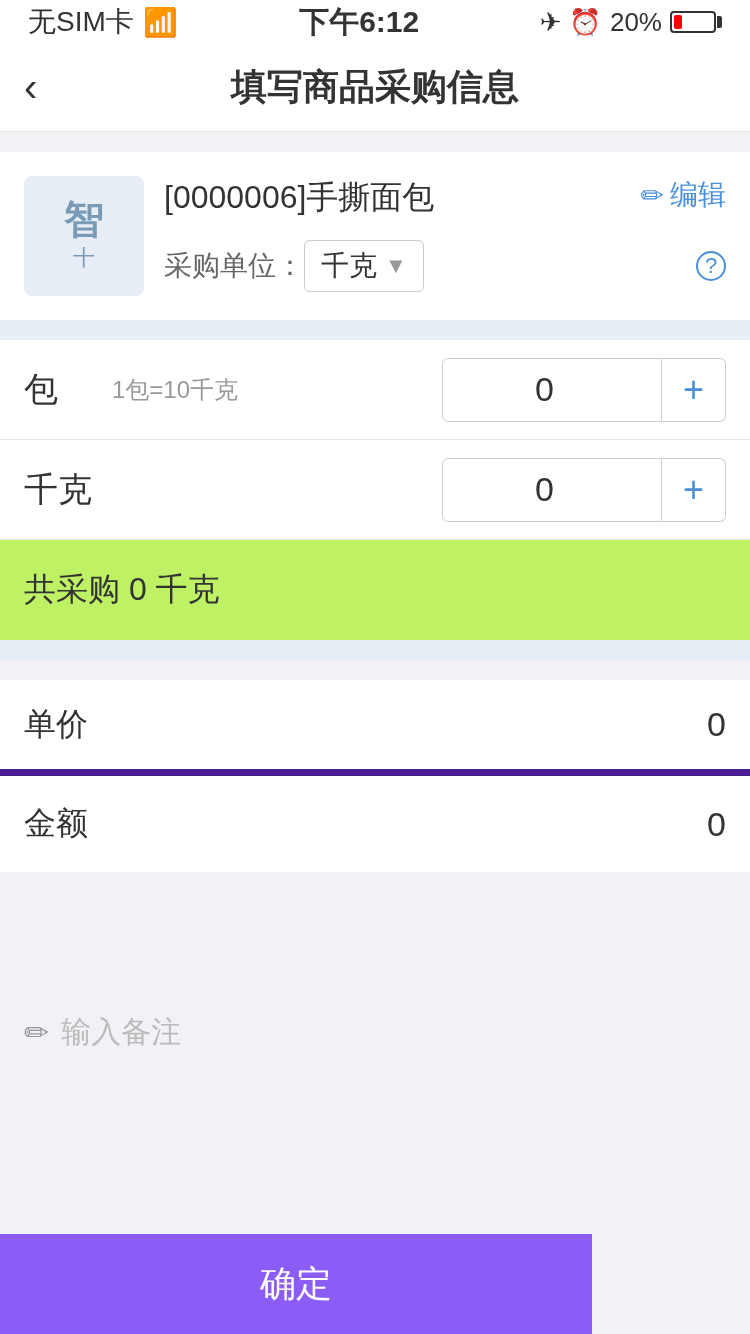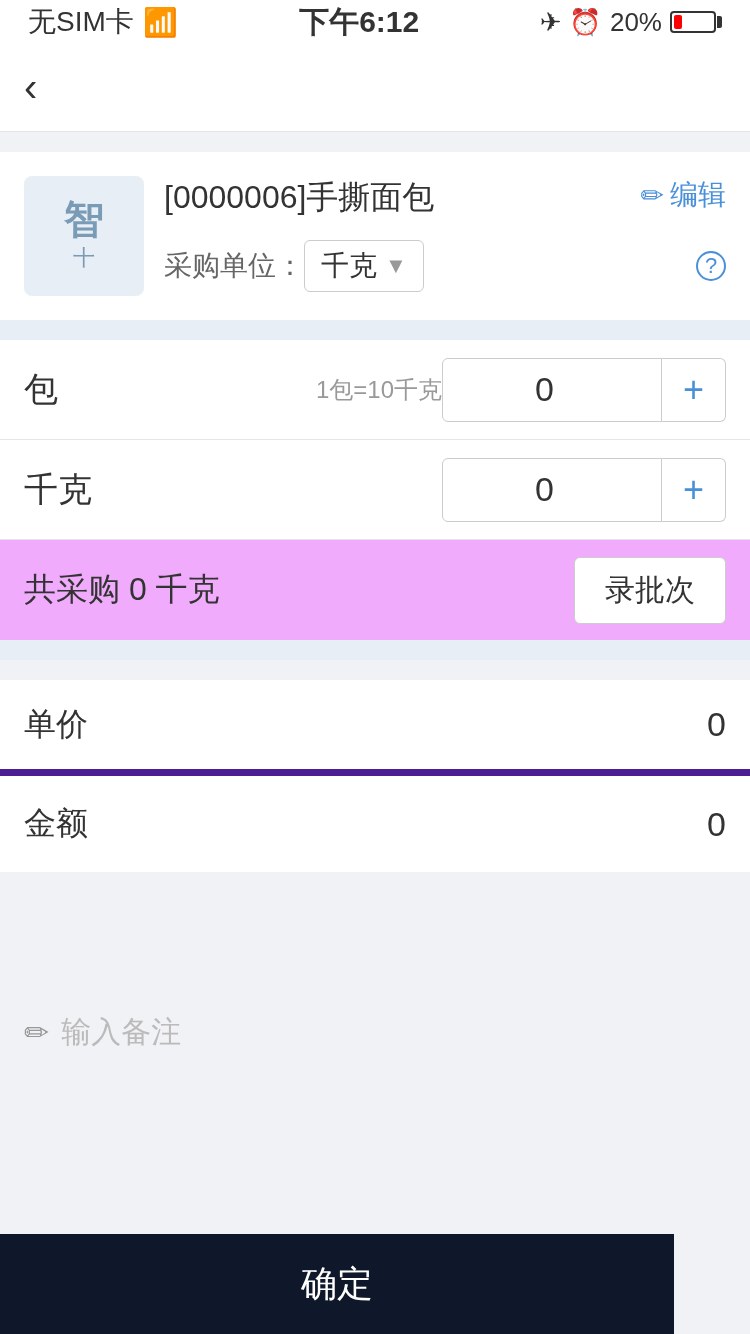--- a/index.html
+++ b/index.html
@@ -179,21 +179,20 @@
     .input-row-label {
       font-size: 34px;
       color: #333;
       min-width: 80px;
     }
     .input-row-sublabel {
       font-size: 24px;
       color: #999;
       margin-left: 8px;
       flex: 1;
-      text-align: right;
     }
     .input-row-right {
       display: flex;
       align-items: center;
       gap: 0;
     }
     .qty-input {
       width: 220px;
       height: 64px;
       border: 1px solid #ccc;
@@ -219,21 +218,21 @@
       cursor: pointer;
     }
 
     
     .total-row {
       display: flex;
       align-items: center;
       justify-content: space-between;
       padding: 0 24px;
       height: 100px;
-      background: #f0abfc;
+      background: #bef264;
     }
     .total-text {
       font-size: 32px;
       color: #333;
     }
     .batch-btn {
       border: 1px solid #ccc;
       border-radius: 6px;
       padding: 12px 30px;
       font-size: 30px;
@@ -284,23 +283,23 @@
     .remark-placeholder {
       font-size: 30px;
       color: #bbb;
     }
 
     
     .confirm-btn {
       position: fixed;
       bottom: 0;
       left: 0;
-      width: 674px;
+      width: 592px;
       height: 100px;
-      background: #0f172a;
+      background: #8b5cf6;
       display: flex;
       align-items: center;
       justify-content: center;
       font-size: 36px;
       color: #fff;
       font-weight: 500;
       cursor: pointer;
       z-index: 100;
     }
 
@@ -324,20 +323,21 @@
       <span class="battery-body">
         <span class="battery-fill"></span>
       </span>
       <span class="battery-cap"></span>
     </span>
   </div>
 </div>
 
 <div class="nav-bar">
   <span class="nav-back">‹</span>
+  <span class="nav-title">填写商品采购信息</span>
 </div>
 
 <div class="product-card">
   <div class="product-image">
     <span class="product-image-logo">智</span>
     <span class="product-image-sub">十</span>
   </div>
   <div class="product-info">
     <div class="product-header">
       <span class="product-name">[0000006]手撕面包</span>
@@ -377,21 +377,20 @@
     <span class="input-row-label">千克</span>
     <span class="input-row-sublabel"></span>
     <div class="input-row-right">
       <input class="qty-input" type="number" value="0" style="">
       <div class="qty-plus">+</div>
     </div>
   </div>
 
   <div class="total-row">
     <span class="total-text">共采购 0 千克</span>
-    <button class="batch-btn">录批次</button>
   </div>
 </div>
 
 <div class="section-divider"></div>
 
 <div class="price-section">
   <div class="price-row">
     <span class="price-label">单价</span>
     <span class="price-value">0</span>
   </div>

